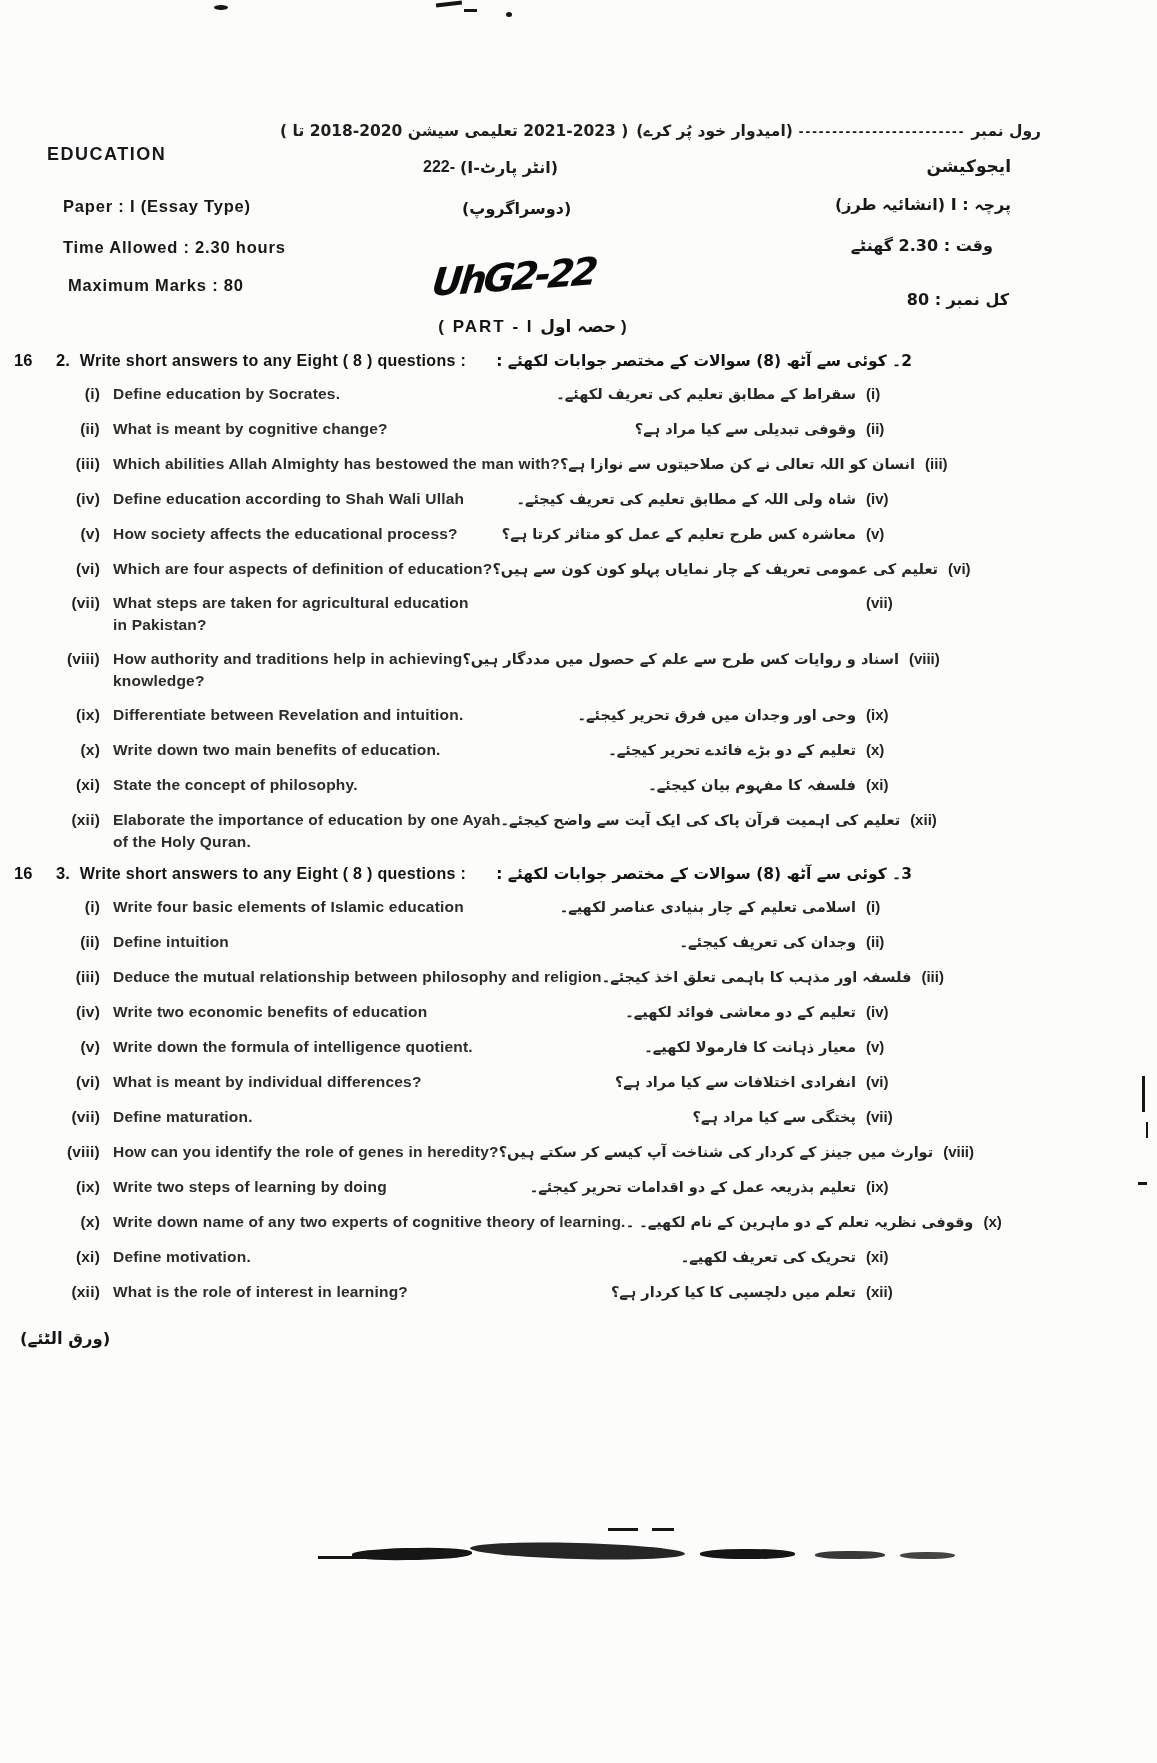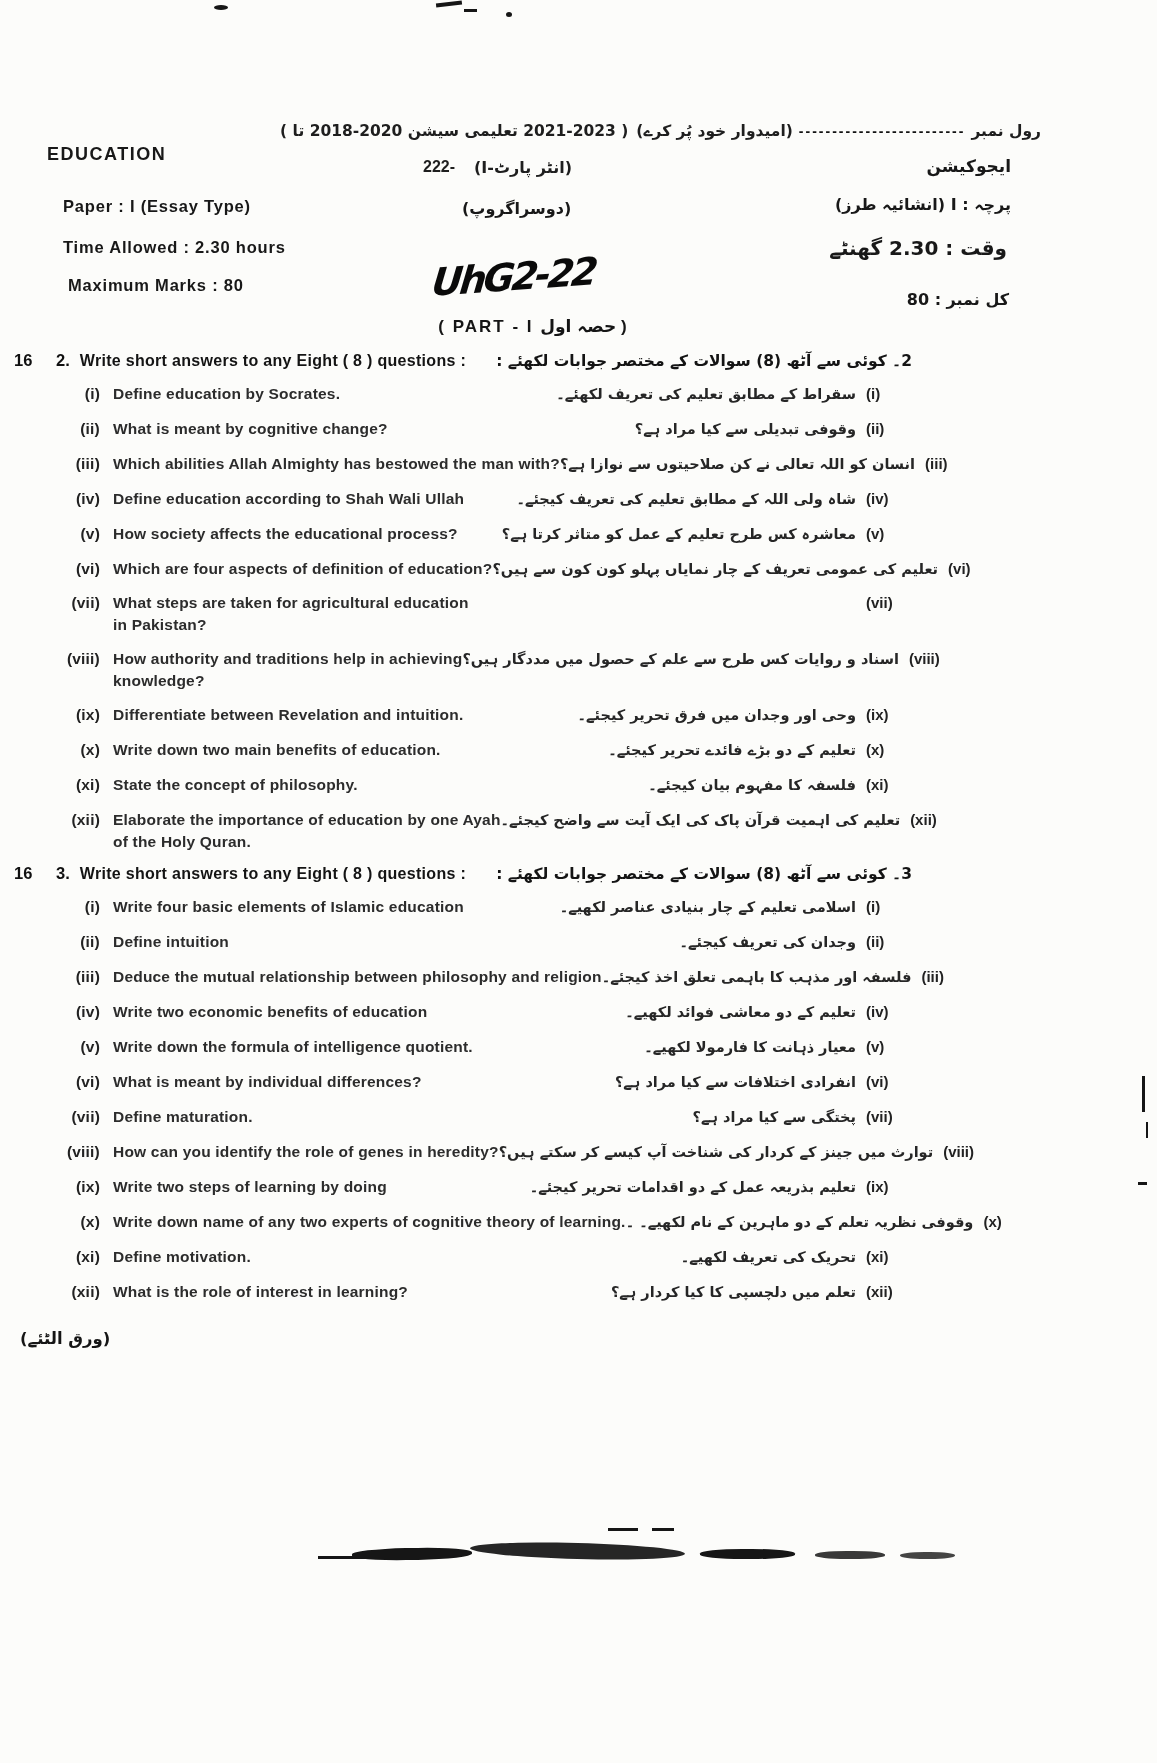--- a/index.html
+++ b/index.html
@@ -26,27 +26,27 @@
     margin:0 6px; white-space:nowrap; overflow:hidden; max-width:250px;
   }
   .roll-line .note { font-family:"DejaVu Sans", sans-serif; white-space:nowrap; margin-left:8px; }
 
   
   .abs { position:absolute; white-space:nowrap; }
   .h-en { font-weight:bold; letter-spacing:0.8px; color:#181818; }
   .h-ur { font-family:"DejaVu Sans", sans-serif; font-weight:bold; color:#181818; }
 
   .subject-en   { top:144px; left:47px;  font-size:18px; letter-spacing:1.5px; }
-  .paper-code   { top:158px; left:423px; font-size:16px; font-weight:bold; display:flex; gap:19px; }
+  .paper-code   { top:158px; left:423px; font-size:16px; font-weight:bold; display:flex; gap:5px; }
   .subject-ur   { top:156px; right:146px; font-size:17px; }
   .paper-en     { top:197px; left:63px;  font-size:16.5px; }
   .group-ur     { top:199px; left:462px; font-size:16px; }
   .paper-ur     { top:195px; right:146px; font-size:16px; }
   .time-en      { top:238px; left:63px;  font-size:16.5px; }
-  .time-ur      { top:236px; right:150px; font-size:20px; }
+  .time-ur      { top:236px; right:164px; font-size:16px; }
   .marks-en     { top:276px; left:68px;  font-size:16.5px; }
   .marks-ur     { top:290px; right:148px; font-size:16px; }
 
   .handwriting {
     position:absolute; top:255px; left:432px;
     font-family:"DejaVu Sans", sans-serif;
     font-weight:bold; font-style:italic; font-size:38px;
     letter-spacing:-3px; color:#0a0a0a;
     transform:rotate(-4deg) skewX(-10deg);
   }

